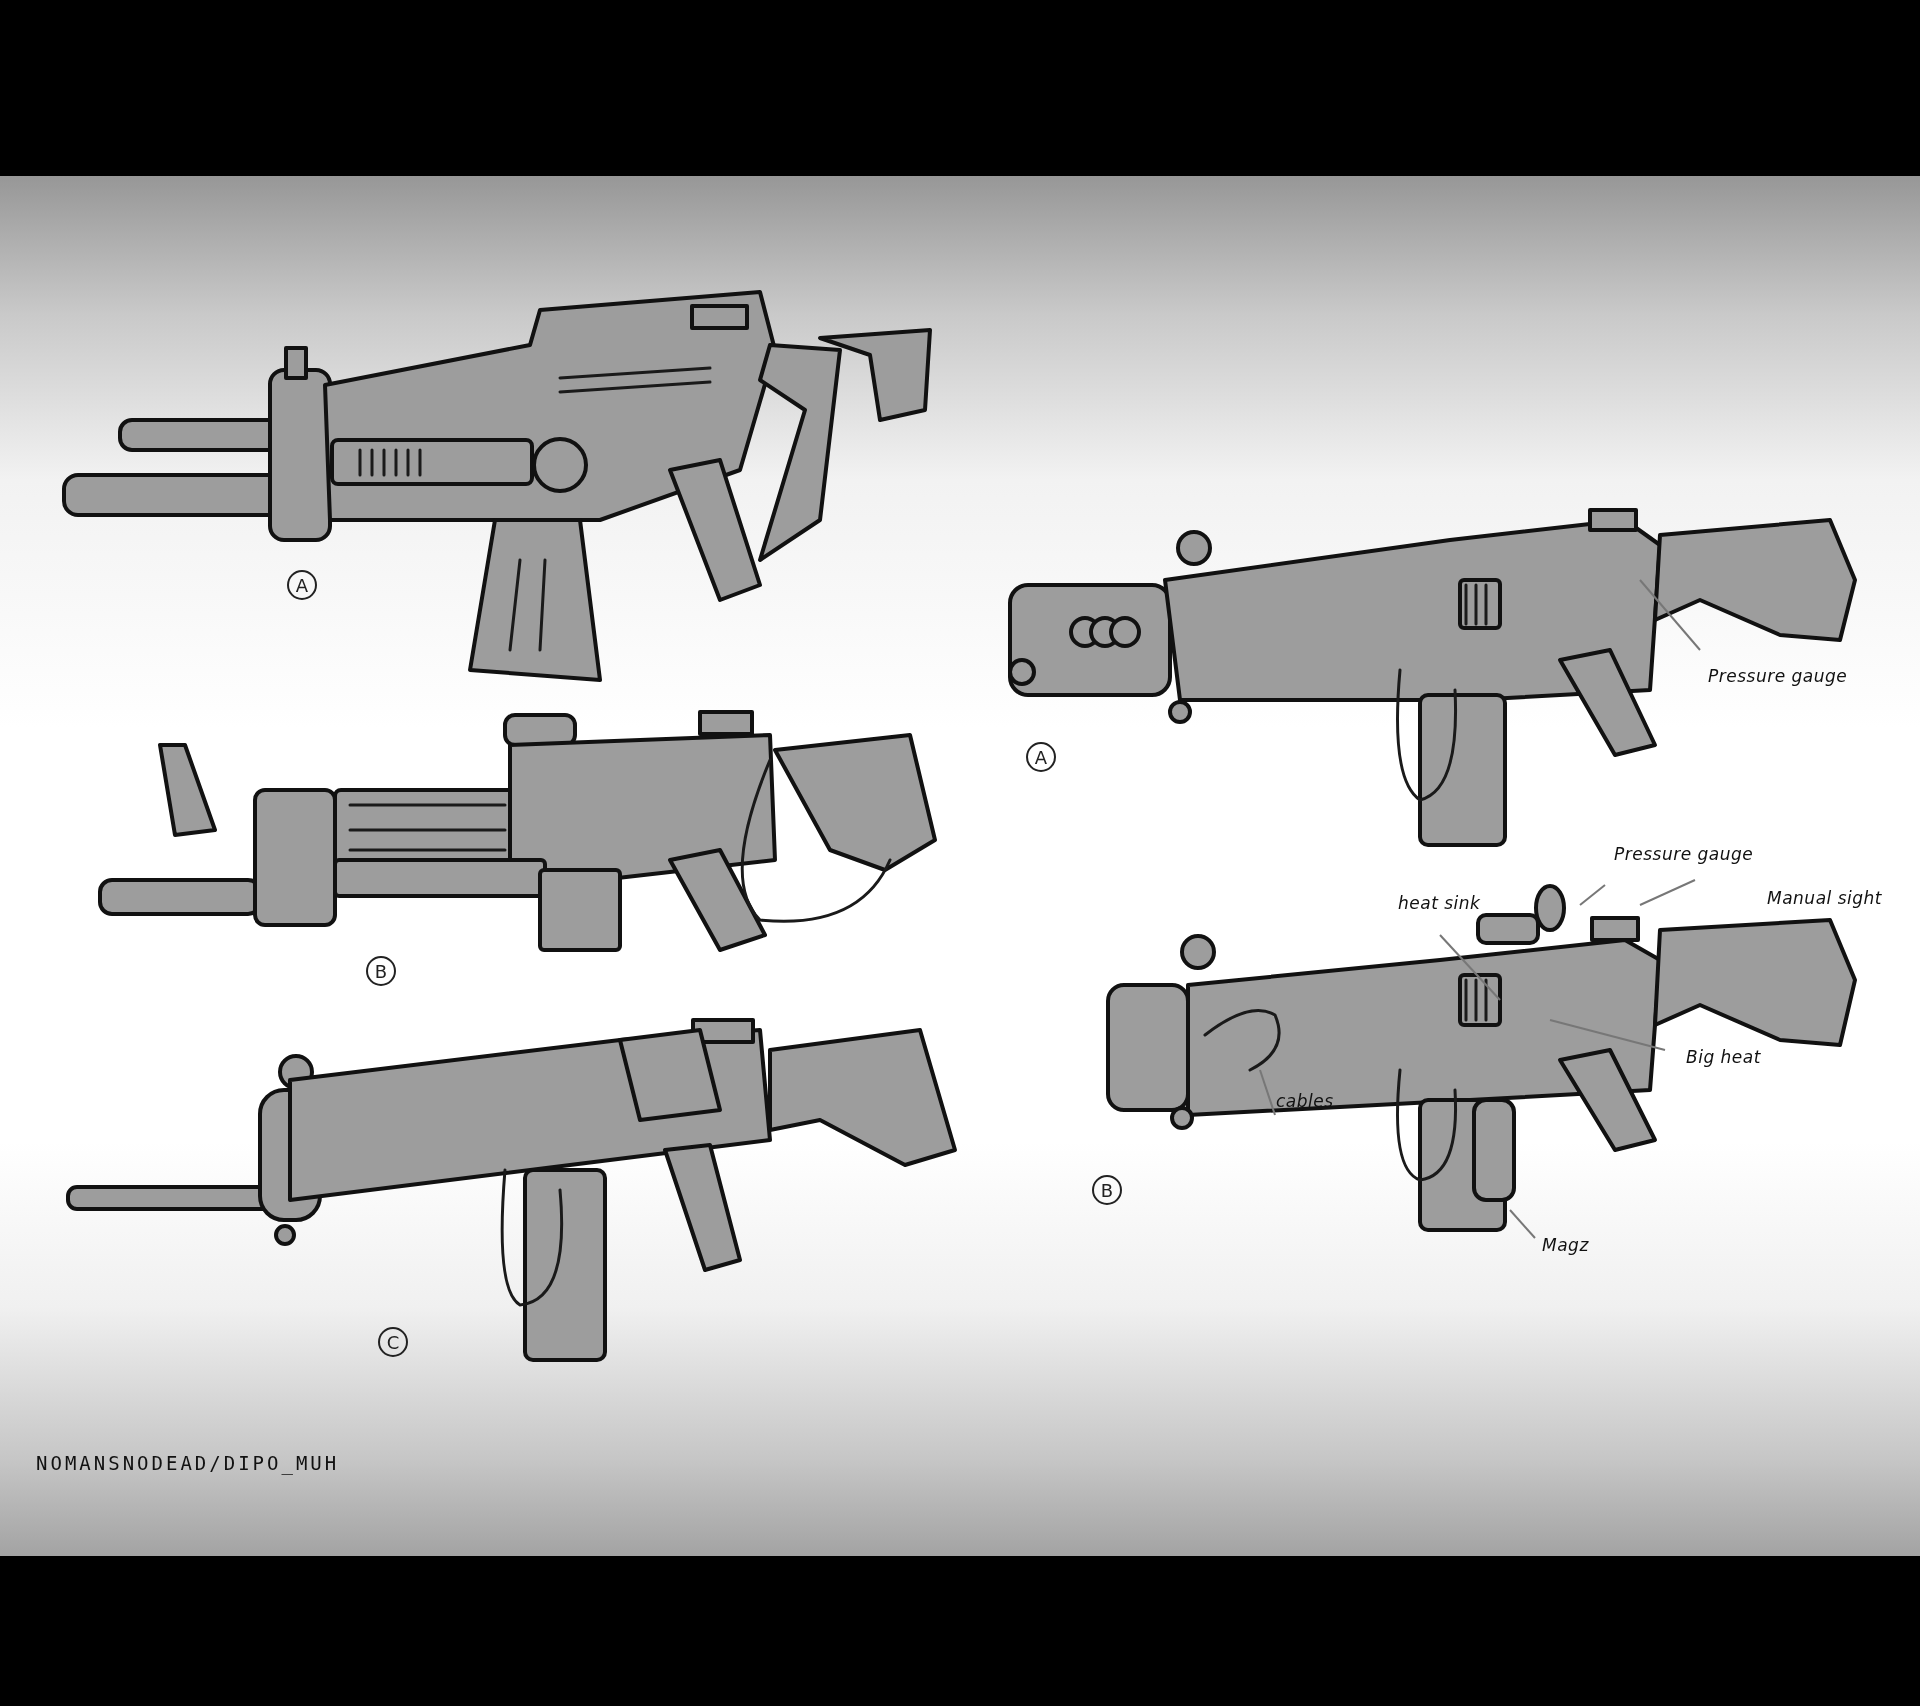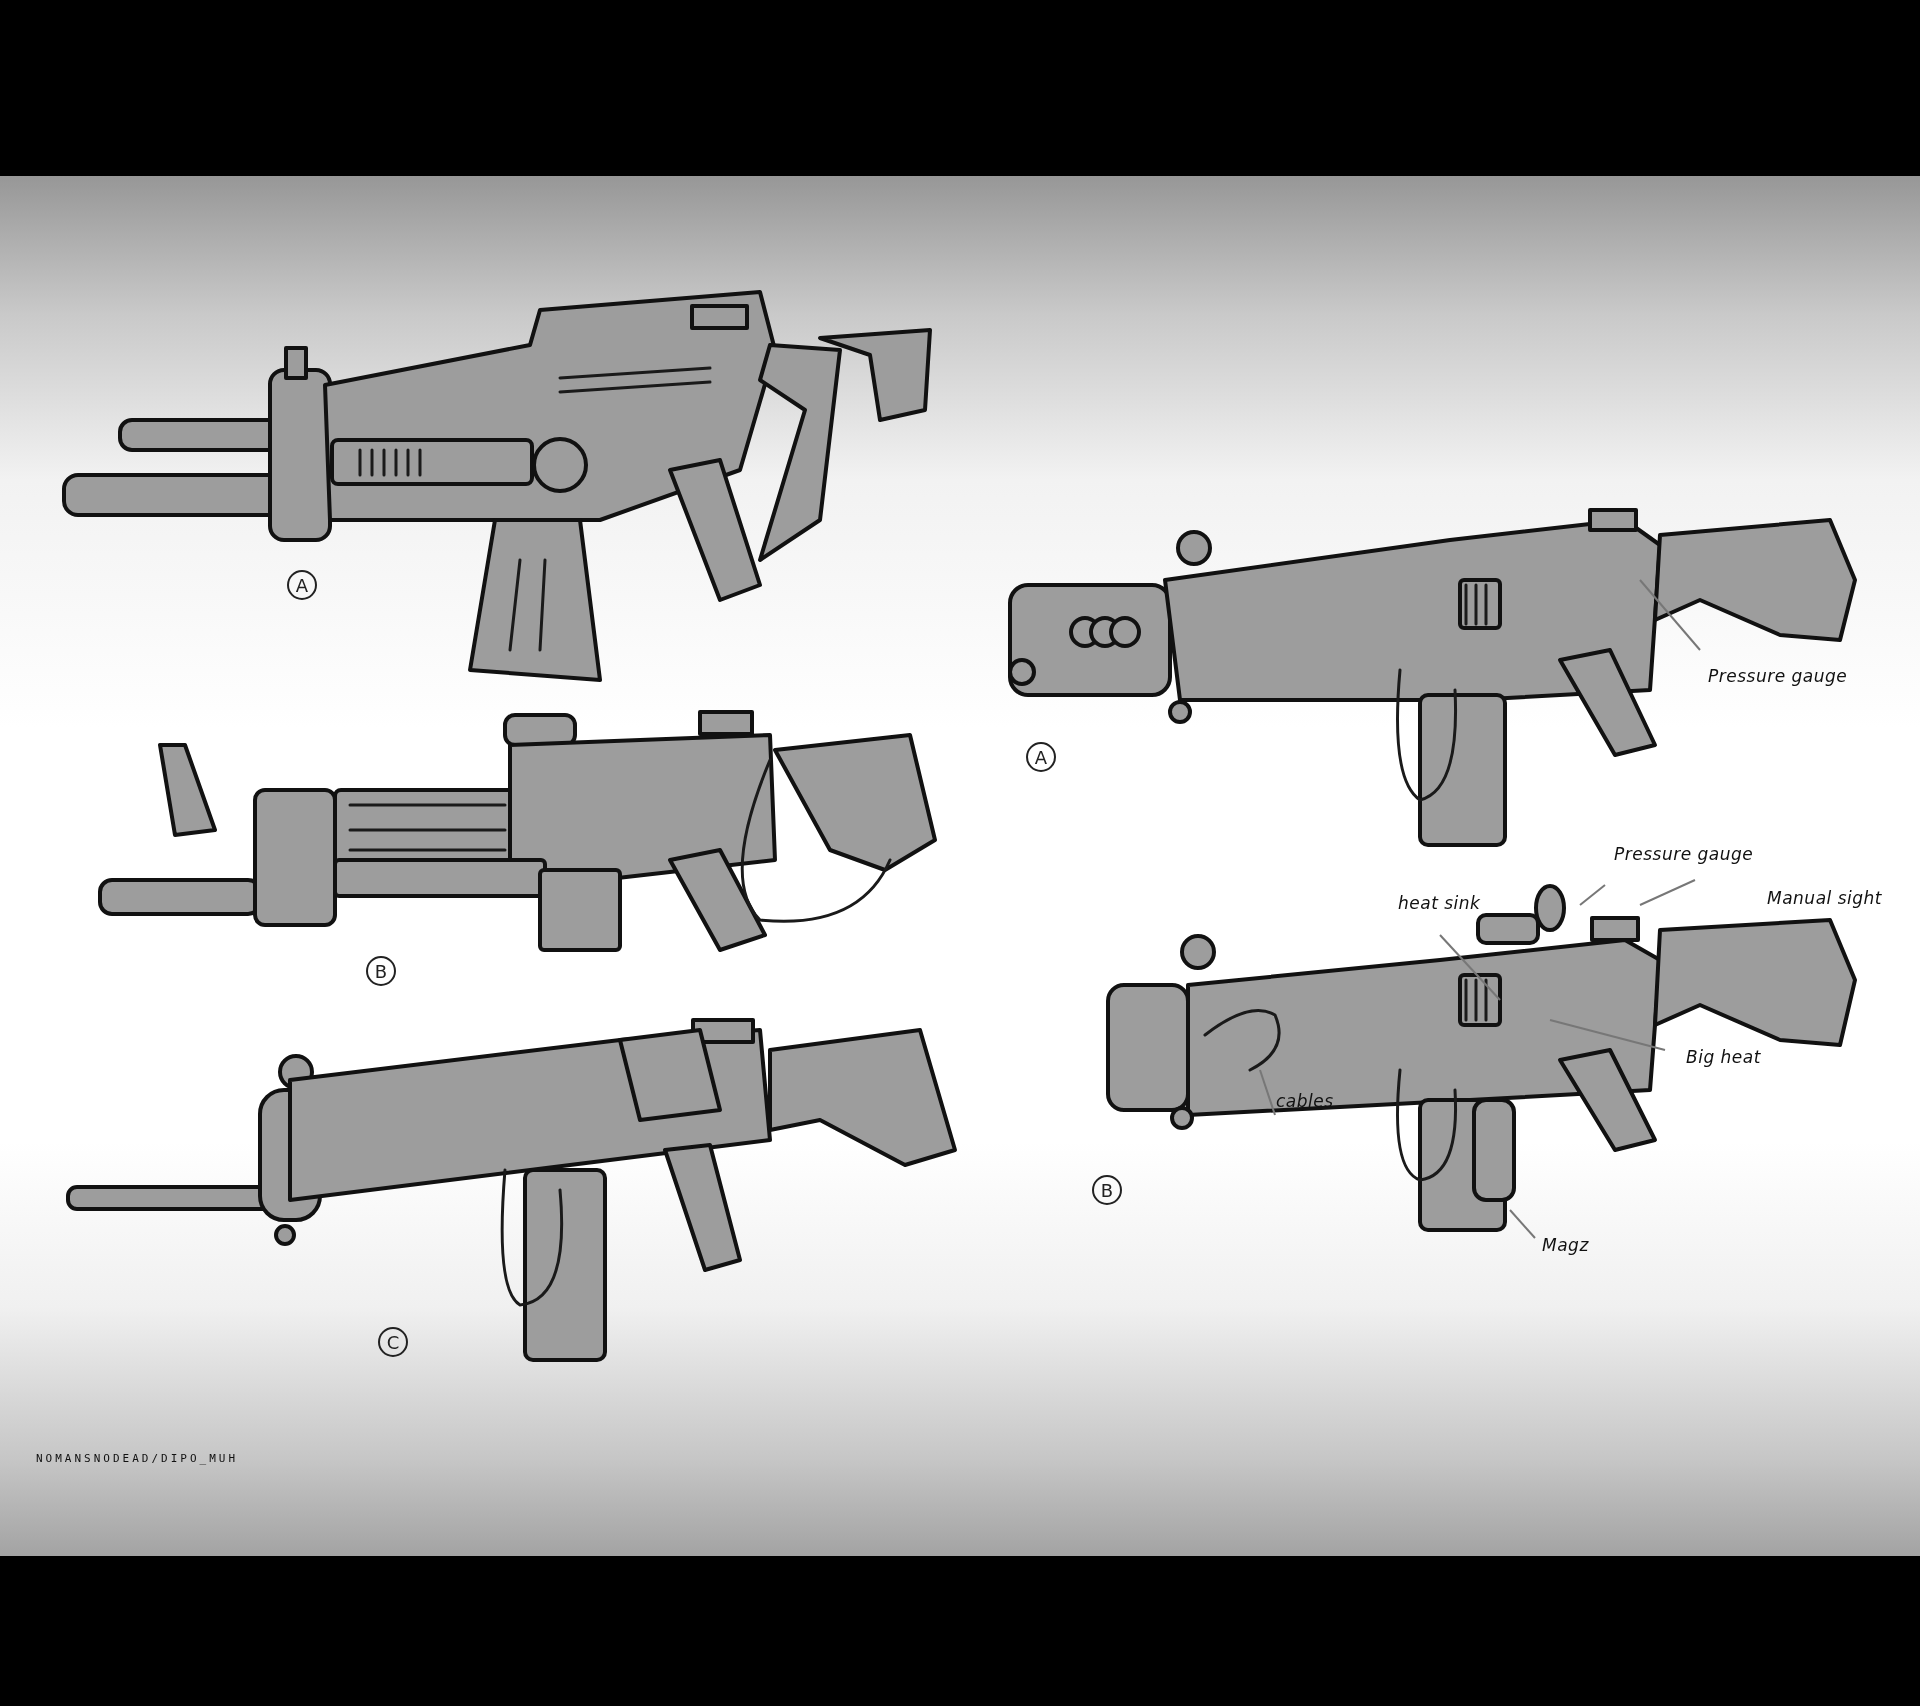--- a/index.html
+++ b/index.html
@@ -8,21 +8,21 @@
   .bar-bottom{position:absolute;left:0;top:1556px;width:1920px;height:150px;background:#000;}
   .canvas{position:absolute;left:0;top:176px;width:1920px;height:1380px;
     background:linear-gradient(to bottom,#979797 0%,#c9c9c9 10%,#f2f2f2 22%,#ffffff 40%,#ffffff 70%,#f0f0f0 82%,#c6c6c6 93%,#a3a3a3 100%);}
   svg.art{position:absolute;left:0;top:0;}
   .gun{fill:#9d9d9d;stroke:#111;stroke-width:4;stroke-linejoin:round;stroke-linecap:round;}
   .line{fill:none;stroke:#1a1a1a;stroke-width:3;stroke-linecap:round;}
   .leader{fill:none;stroke:#777;stroke-width:2;}
   .label{position:absolute;font-family:"DejaVu Sans",sans-serif;font-size:17px;color:#111;font-style:italic;letter-spacing:0.5px;white-space:nowrap;}
   .variant{position:absolute;width:30px;height:30px;border:2px solid #222;border-radius:50%;
     font-family:"DejaVu Sans",sans-serif;font-size:18px;color:#222;display:flex;align-items:center;justify-content:center;box-sizing:border-box;}
-  .credit{position:absolute;left:36px;top:1452px;font-family:"DejaVu Sans Mono",monospace;font-size:11px;letter-spacing:3px;color:#111;}
+  .credit{position:absolute;left:36px;top:1452px;font-family:"DejaVu Sans Mono",monospace;font-size:19px;letter-spacing:3px;color:#111;}
 </style>
 </head>
 <body>
 
 <div class="bar-top"></div>
 
 <div class="canvas"></div>
 
 <svg class="art" width="1920" height="1706" viewBox="0 0 1920 1706">
 

